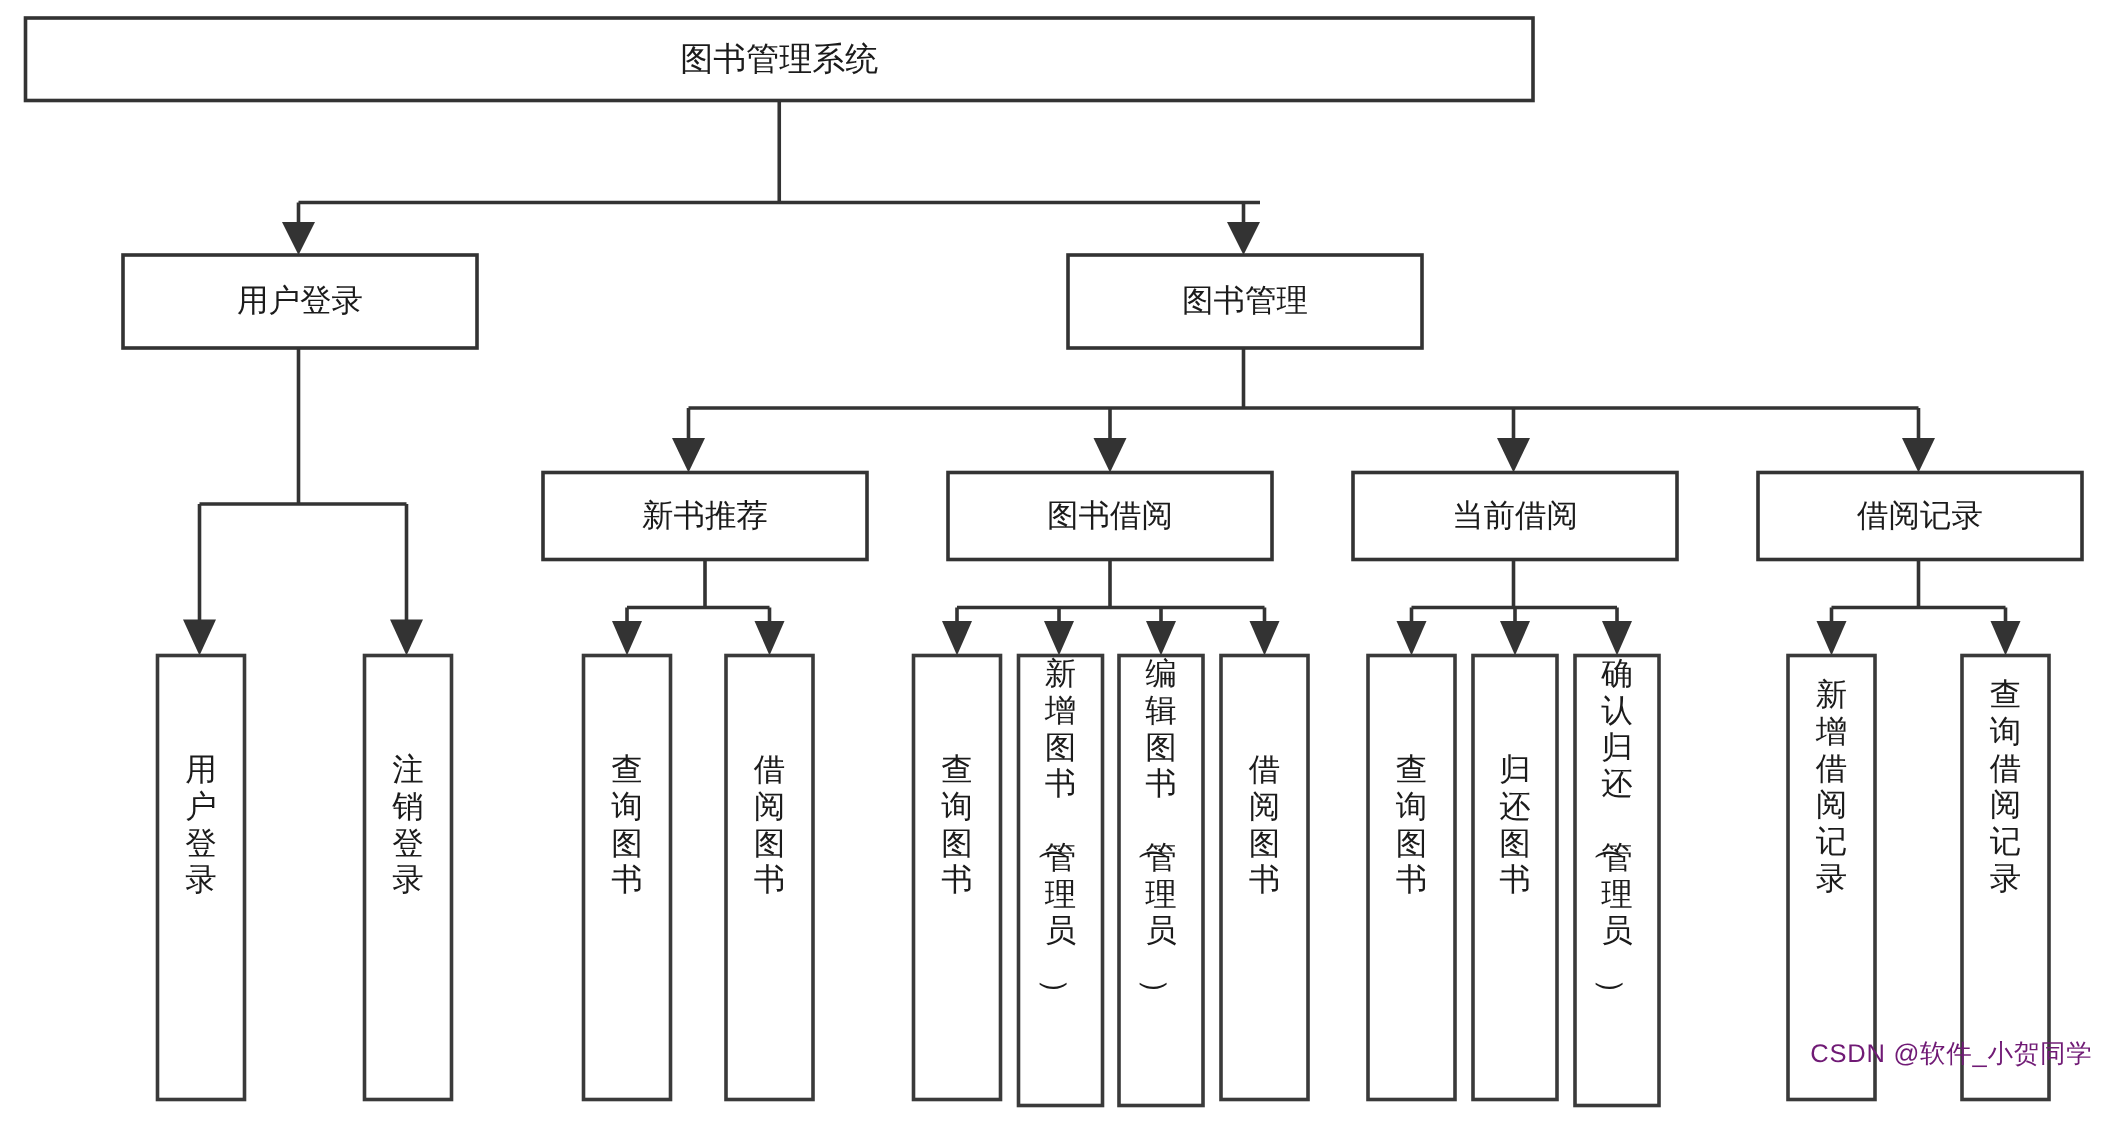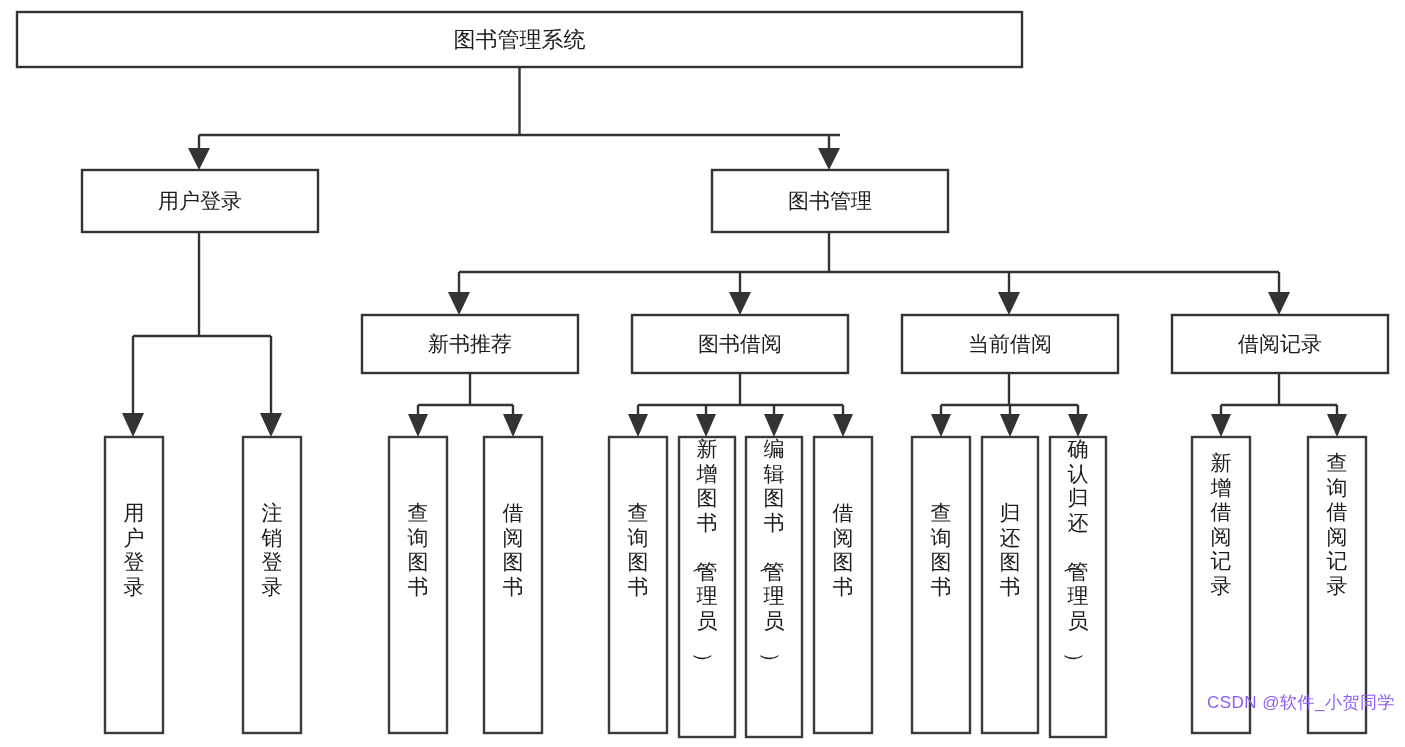--- a/index.html
+++ b/index.html
@@ -63,21 +63,21 @@
     font-size: 21px;
     fill: #1b1b1b;
     text-anchor: middle;
   }
   .watermark-text {
     position: absolute;
     right: 10px;
     bottom: 6px;
     font-family: "Liberation Sans", "DejaVu Sans", sans-serif;
     font-size: 17px;
-    color: #8b5cf6;
+    color: #701a75;
     letter-spacing: 0.5px;
     white-space: nowrap;
     user-select: none;
   }
 </style>
 </head>
 <body>
 
 <div id="diagram-root">
 

